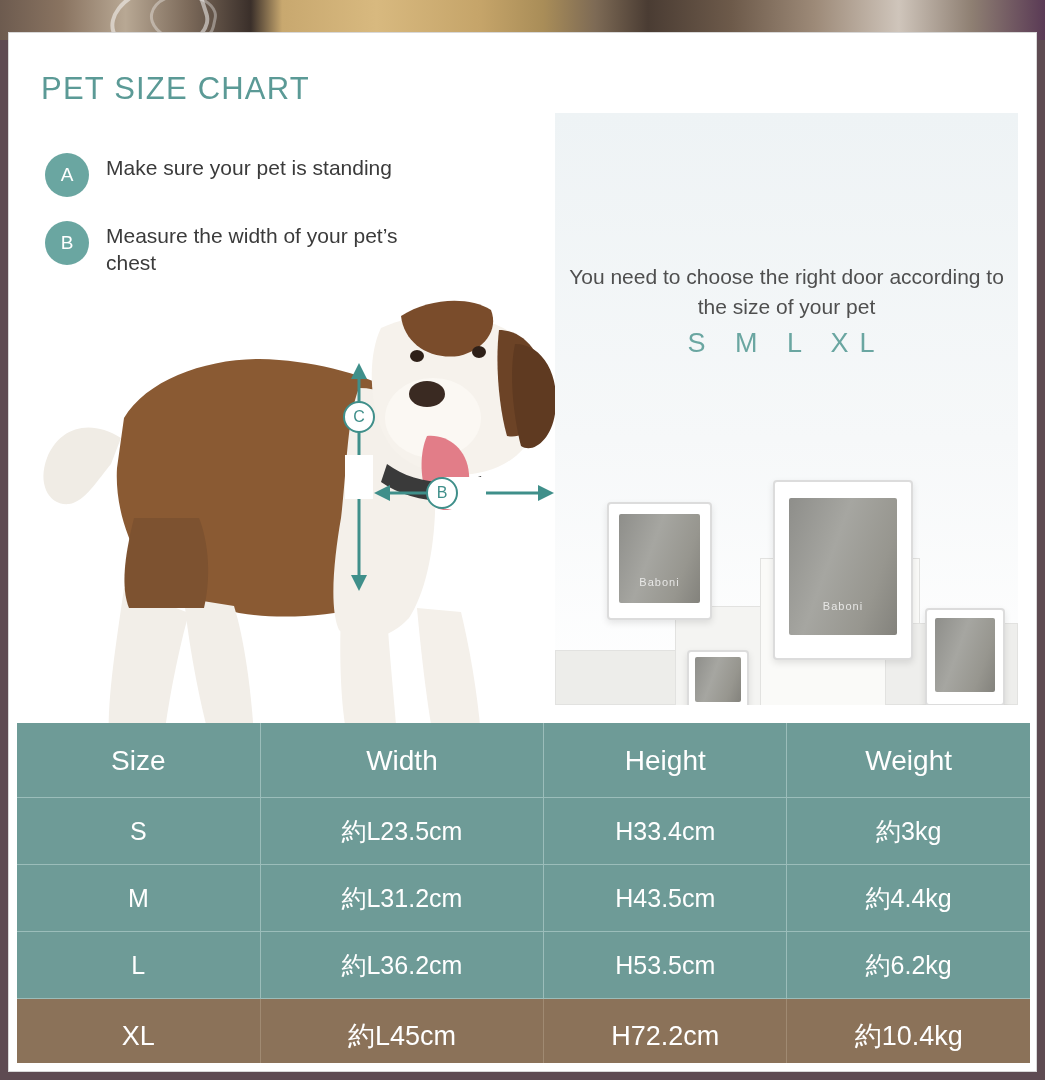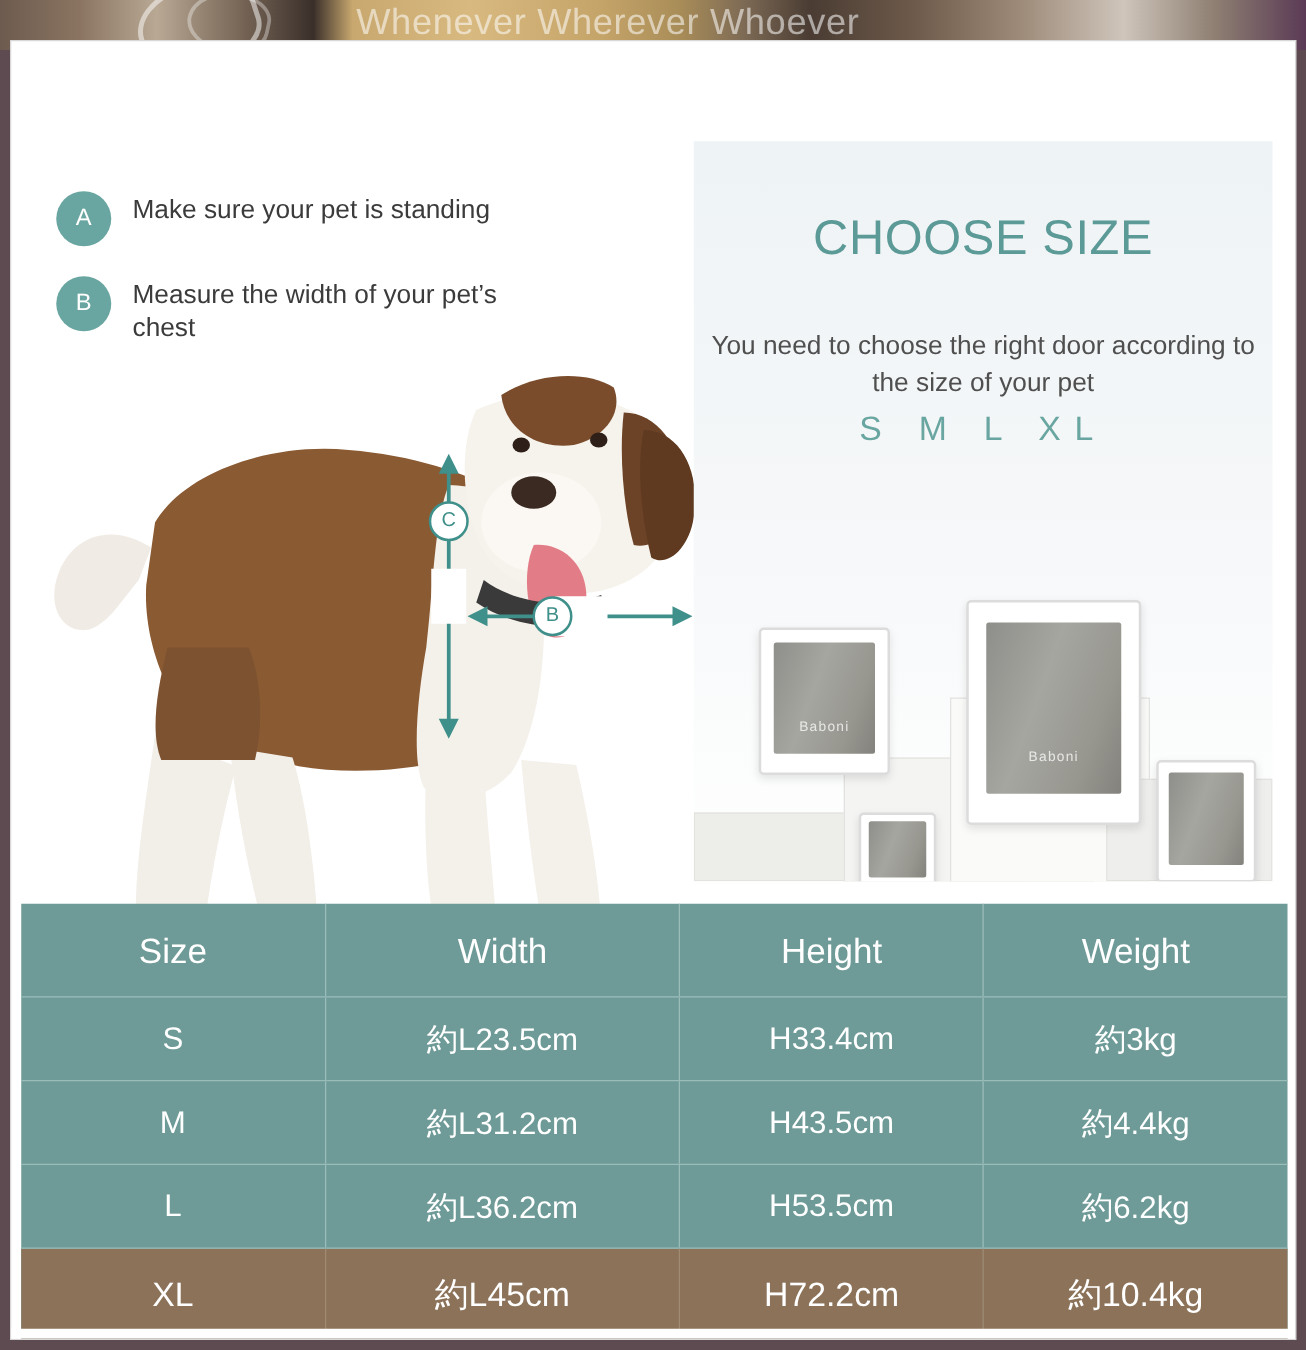--- a/index.html
+++ b/index.html
@@ -224,25 +224,25 @@
     width: 1029px; height: 8px;
     background: #ffffff;
   }
 </style>
 </head>
 <body>
 
 <div id="bg-strip">
   <div class="swirl"></div>
   <div class="swirl2"></div>
-  <div class="ghost-text">Whenever Wherever Whoever</div>
 </div>
 
 <div id="card">
 
+  <div class="chart-title">PET SIZE CHART</div>
 
   <div class="bullets">
     <div class="bullet-row">
       <div class="bullet-circle">A</div>
       <div class="bullet-text">Make sure your pet is standing</div>
     </div>
     <div class="bullet-row">
       <div class="bullet-circle">B</div>
       <div class="bullet-text">Measure the width of your pet’s chest</div>
     </div>
@@ -300,21 +300,20 @@
     <svg width="180" height="40" style="position:absolute; left:345px; top:205px;">
       <line x1="8" y1="20" x2="172" y2="20" stroke="#3f8f8a" stroke-width="3"></line>
       <polygon points="0,20 16,12 16,28" fill="#3f8f8a"></polygon>
       <polygon points="180,20 164,12 164,28" fill="#3f8f8a"></polygon>
       <rect x="70" y="4" width="42" height="32" fill="#ffffff"></rect>
     </svg>
     <div class="meas-circle" style="left:397px; top:209px;">B</div>
   </div>
 
   <div id="choose-panel">
-    <div class="choose-title">CHOOSE SIZE</div>
     <div class="choose-sub">You need to choose the right door according to the size of your pet</div>
 
     <div class="size-letters">
       <span>S</span>
       <span>M</span>
       <span>L</span>
       <span>XL</span>
     </div>
 
     <div id="doors">

